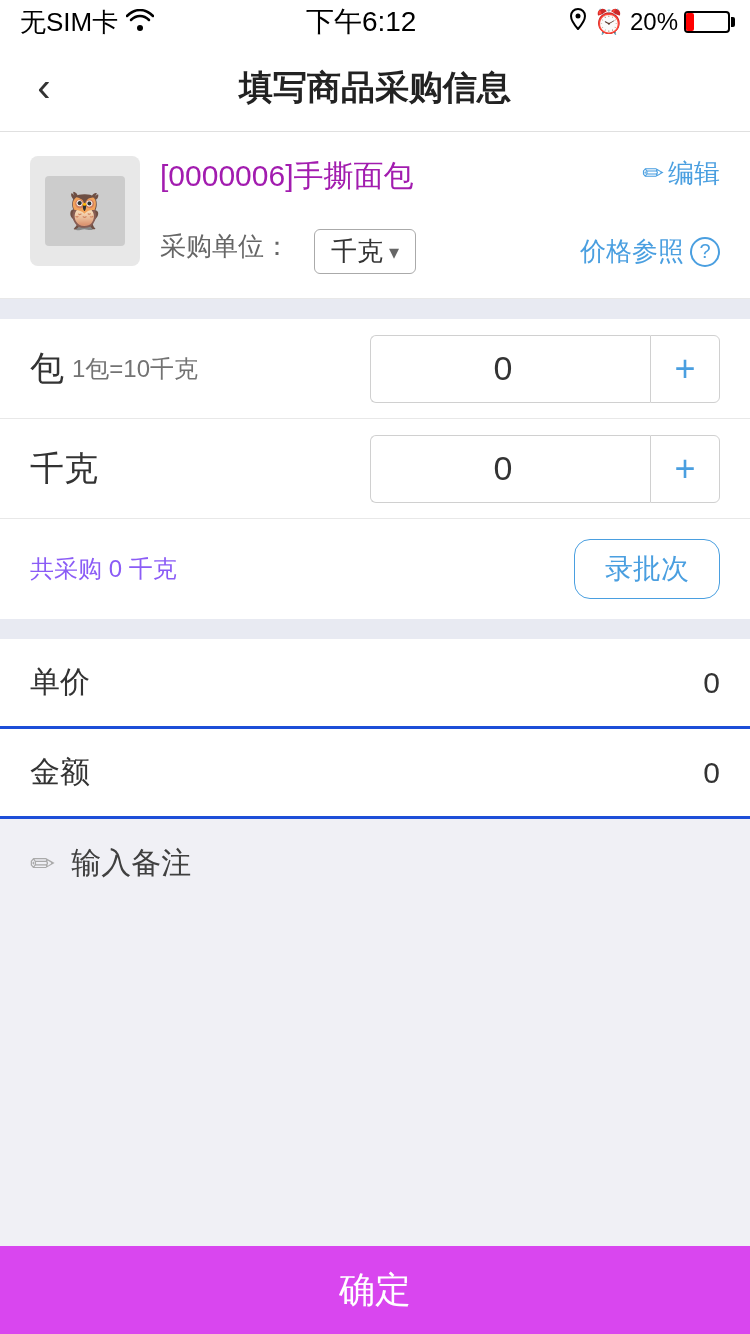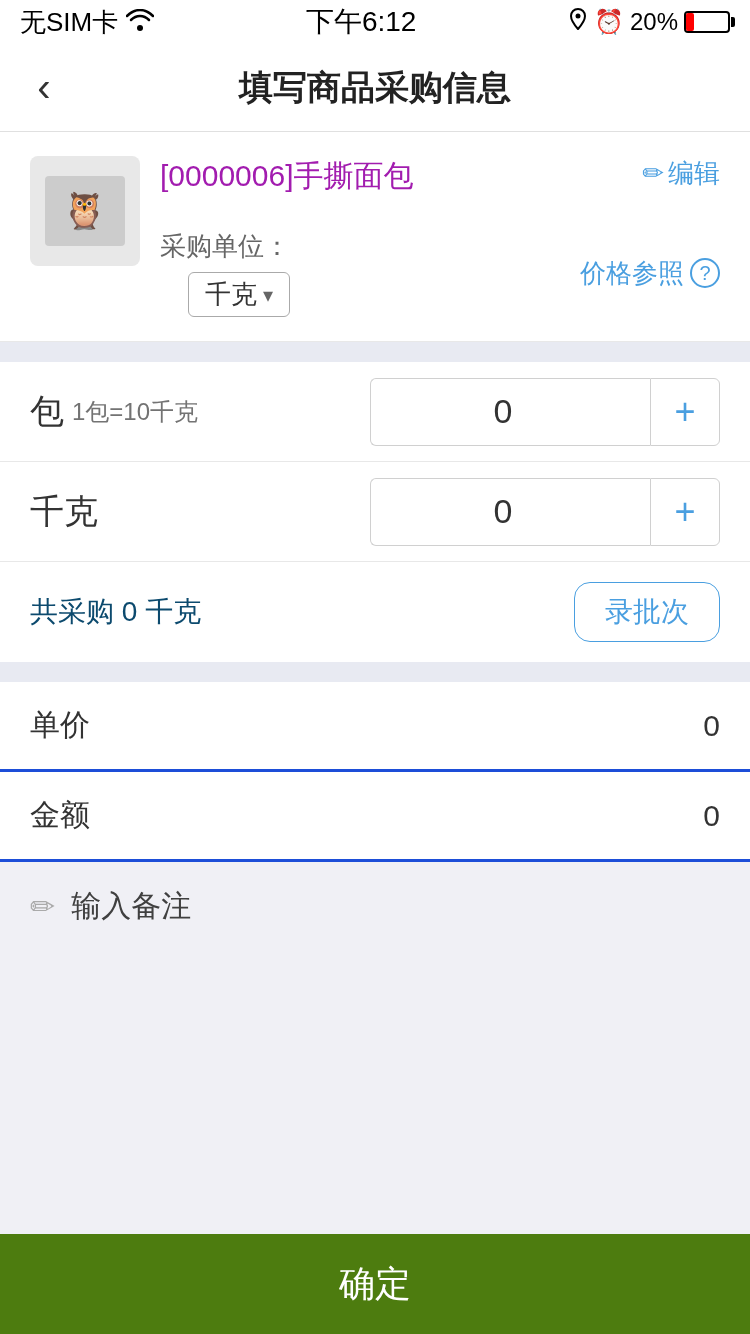--- a/index.html
+++ b/index.html
@@ -80,21 +80,21 @@
     .product-image-inner {
       width: 80px; height: 70px;
       background: #ccc;
       border-radius: 4px;
       display: flex; align-items: center; justify-content: center;
     }
     .owl-icon { font-size: 36px; color: #777; }
     .product-info { flex: 1; }
     .product-name { font-size: 30px; color: #a21caf; margin-bottom: 16px; }
     .product-unit-row {
-      display: flex; align-items: flex-end; gap: 8px; flex-direction: column;
+      display: flex; align-items: flex-start; gap: 24px;
     }
     .unit-label { font-size: 26px; color: #666; }
     .unit-selector {
       border: 1px solid #aaa;
       border-radius: 6px;
       padding: 4px 16px;
       font-size: 26px;
       color: #333;
       display: flex; align-items: center; gap: 6px;
       cursor: pointer;
@@ -169,21 +169,21 @@
       font-size: 36px; color: #4a9fe0; cursor: pointer;
     }
 
     
     .total-row {
       display: flex; align-items: center; justify-content: space-between;
       padding: 0 30px;
       height: 100px;
       background: #fff;
     }
-    .total-text { font-size: 28px; color: #0c4a6e; text-align: right; }
+    .total-text { font-size: 24px; color: #8b5cf6; text-align: right; }
     .record-btn {
       border: 1.5px solid #4a9fe0;
       border-radius: 16px;
       padding: 10px 30px;
       font-size: 28px;
       color: #4a9fe0;
       background: #fff;
       cursor: pointer;
     }
 
@@ -210,22 +210,22 @@
     
     .content-spacer {
       flex: 1;
       background: #f0f0f5;
       min-height: 200px;
     }
 
     
     .confirm-bar {
       width: 750px;
-      height: 100px;
-      background: #4d7c0f;
+      height: 88px;
+      background: #d946ef;
       display: flex; align-items: center; justify-content: center;
       position: fixed;
       bottom: 0; left: 0;
       cursor: pointer;
     }
     .confirm-text {
       font-size: 36px; color: #fff; font-weight: 500;
     }
 
     .main-content {

